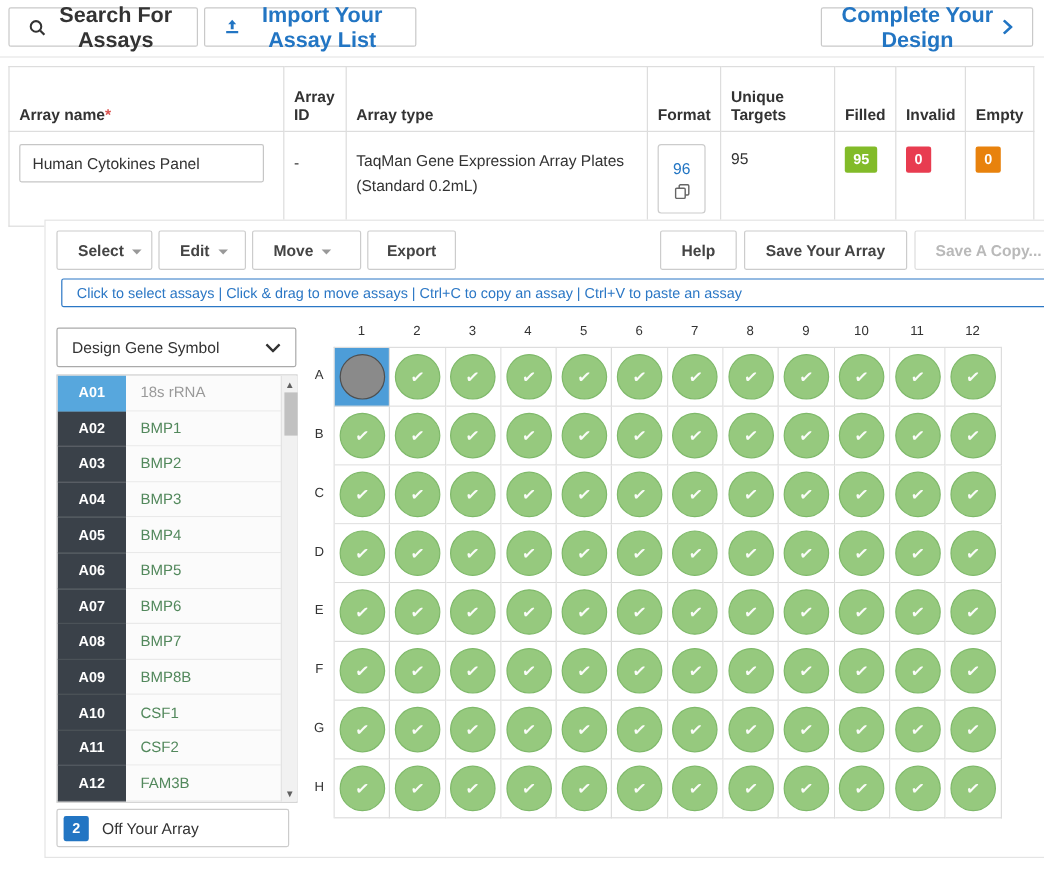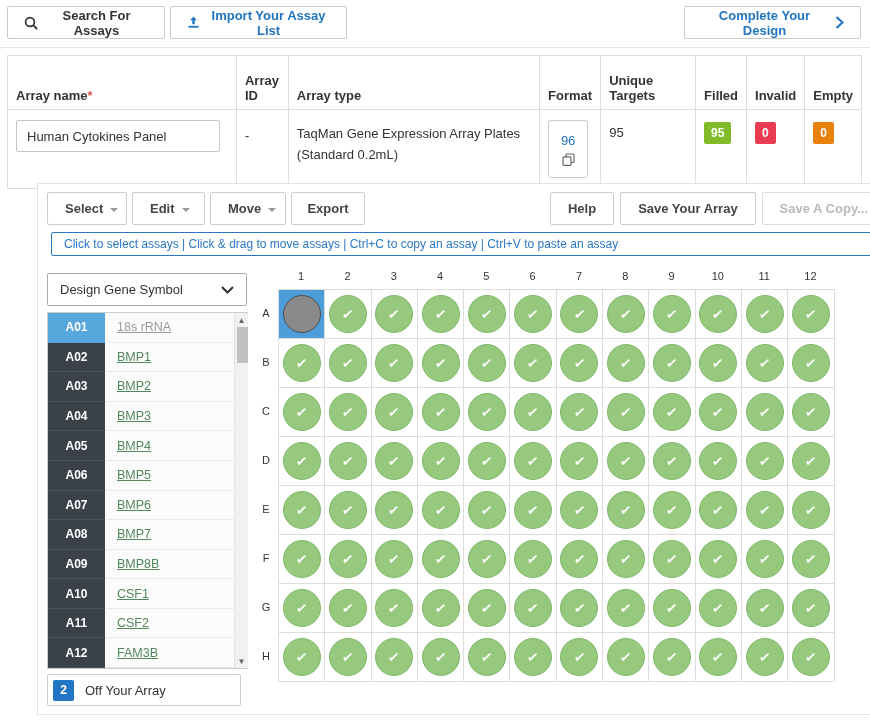--- a/index.html
+++ b/index.html
@@ -3,21 +3,21 @@
 <meta charset="utf-8">
 <style>
   * { box-sizing: border-box; margin: 0; padding: 0; }
   html,body { width: 870px; height: 726px; background: #fff;
     font-family: "Liberation Sans", sans-serif; position: relative; overflow: hidden; }
 
   
   .topbar { position: absolute; top: 0; left: 0; width: 870px; height: 47px; }
   .btn { display: inline-flex; align-items: center; justify-content: center; gap: 7px;
     height: 33px; background: #fff; border: 1px solid #c9c9c9; border-radius: 2px;
-    font-size: 13px; font-weight: bold; color: #333; cursor: pointer; padding: 0 16px; }
+    font-size: 18px; font-weight: bold; color: #333; cursor: pointer; padding: 0 16px; }
   .btn.blue { color: #2275c3; }
   #btn-search { position: absolute; left: 7px; top: 6px; width: 158px; }
   #btn-import { position: absolute; left: 170px; top: 6px; width: 177px; }
   #btn-complete { position: absolute; left: 684px; top: 6px; width: 177px; }
   .topbar-divider { position: absolute; top: 47px; left: 0; width: 870px; height: 1px; background: #e7e7e7; }
 
   
   table.summary { position: absolute; top: 55px; left: 7px; width: 855px; border-collapse: collapse; }
   .summary th, .summary td { border: 1px solid #ddd; font-size: 13px; color: #333; }
   .summary th { height: 54px; vertical-align: bottom; text-align: left; padding: 6px 8px; font-weight: bold; }
@@ -51,21 +51,21 @@
   .display-select { position: absolute; left: 9px; top: 89px; width: 200px; height: 33px;
     border: 1px solid #aaa; border-radius: 2px; background: #fff; display: flex; align-items: center;
     font-size: 13px; color: #333; padding: 0 12px; justify-content: space-between; cursor: pointer; }
   .gene-list { position: absolute; left: 9px; top: 128px; width: 201px; height: 357px;
     border: 1px solid #ccc; display: grid; grid-template-rows: repeat(12, 1fr); overflow: hidden; background: #fbfbfb; }
   .gene-row { display: flex; }
   .well-id { width: 57px; background: #3a4149; color: #fff; font-size: 12px; font-weight: bold;
     display: flex; align-items: center; justify-content: center; border-bottom: 1px solid #4b5258; cursor: pointer; }
   .well-id.sel { background: #57a7dd; border-bottom: 1px solid #57a7dd; }
   .gene-name { flex: 1; display: flex; align-items: center; padding-left: 12px; font-size: 12.5px;
-    color: #52885c; background: #fbfbfb; border-bottom: 1px solid #e9e9e9; text-decoration: underline; }
+    color: #52885c; background: #fbfbfb; border-bottom: 1px solid #e9e9e9; }
   .gene-name.muted { color: #9a9a9a; }
   .list-scrollbar { position: absolute; right: 0; top: 0; bottom: 0; width: 14px;
     background: #f1f1f1; border-left: 1px solid #e3e3e3; }
   .sb-arrow { position: absolute; left: 0; width: 13px; height: 14px; font-size: 8px; color: #606060;
     display: flex; align-items: center; justify-content: center; cursor: pointer; }
   .sb-arrow.up { top: 0; } .sb-arrow.down { bottom: 0; }
   .sb-thumb { position: absolute; left: 1.5px; top: 14px; width: 11px; height: 36px; background: #c1c1c1; cursor: pointer; }
 
   .off-box { position: absolute; left: 9px; top: 490px; width: 194px; height: 32px;
     border: 1px solid #ccc; border-radius: 2px; display: flex; align-items: center; background: #fff; }
@@ -172,21 +172,21 @@
 
   <div class="tb-left">
     <button class="tb-btn" style="width:80px;">
         <span>Select</span>
         <span class="caret"></span>
       </button>
     <button class="tb-btn" style="width:73px;">
         <span>Edit</span>
         <span class="caret"></span>
       </button>
-    <button class="tb-btn" style="width:76px;">
+    <button class="tb-btn" style="width:91px;">
         <span>Move</span>
         <span class="caret"></span>
       </button>
     <button class="tb-btn" style="width:74px;justify-content:center;">
         <span>Export</span>
       </button>
   </div>
   <div class="tb-right">
     <button class="tb-btn">
         <span>Help</span>

